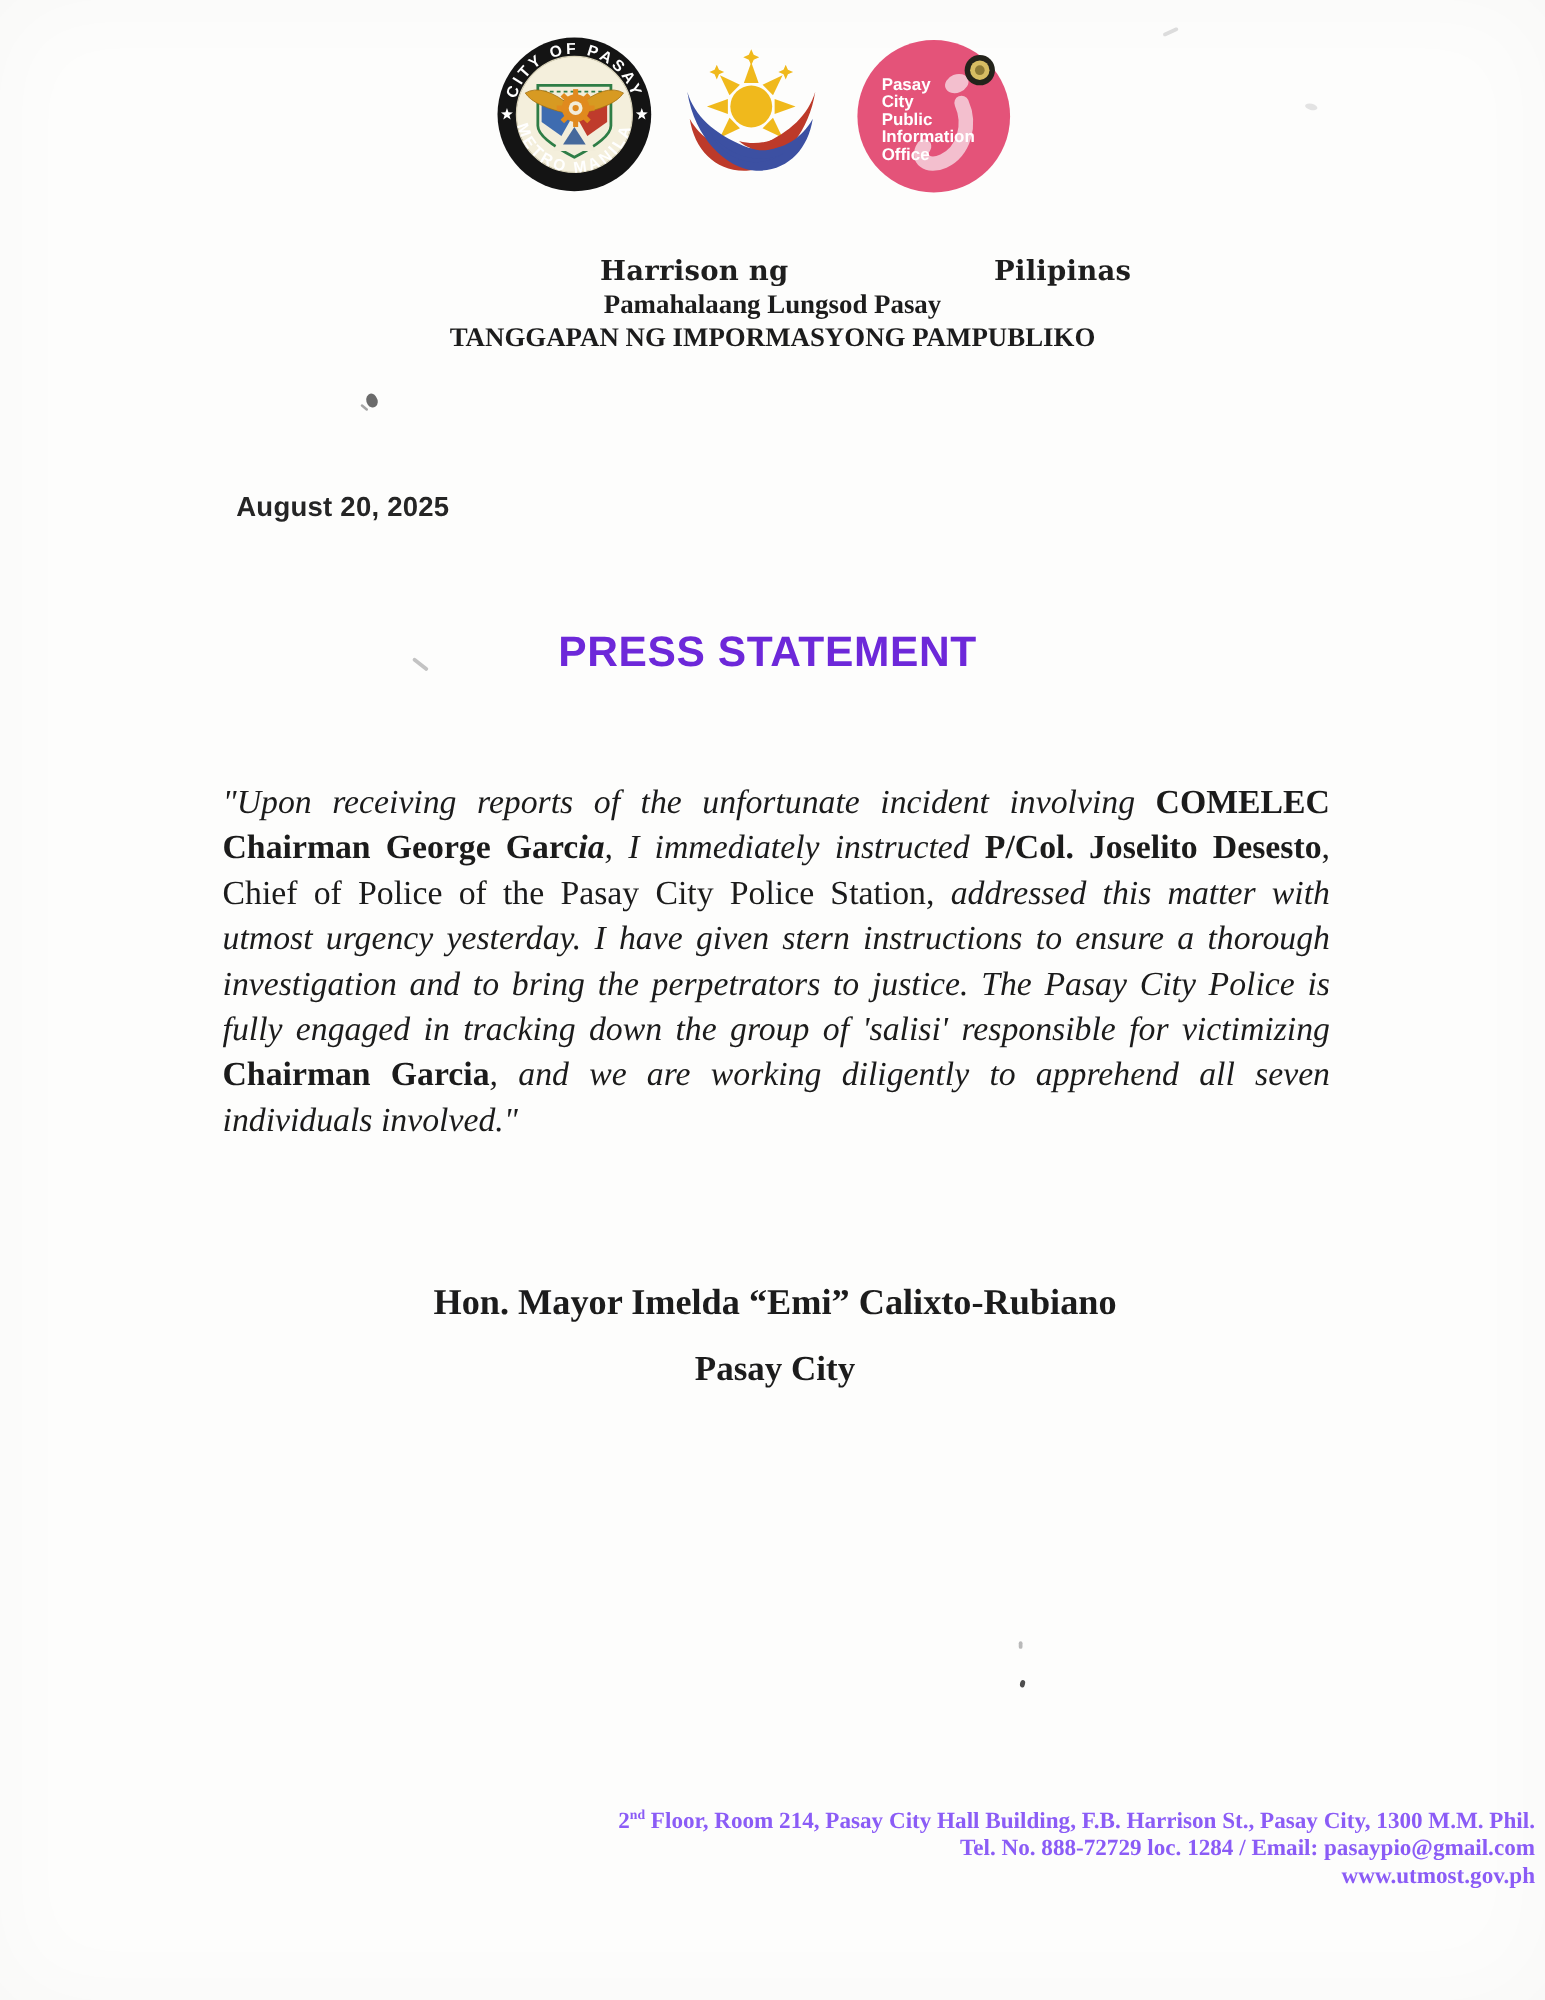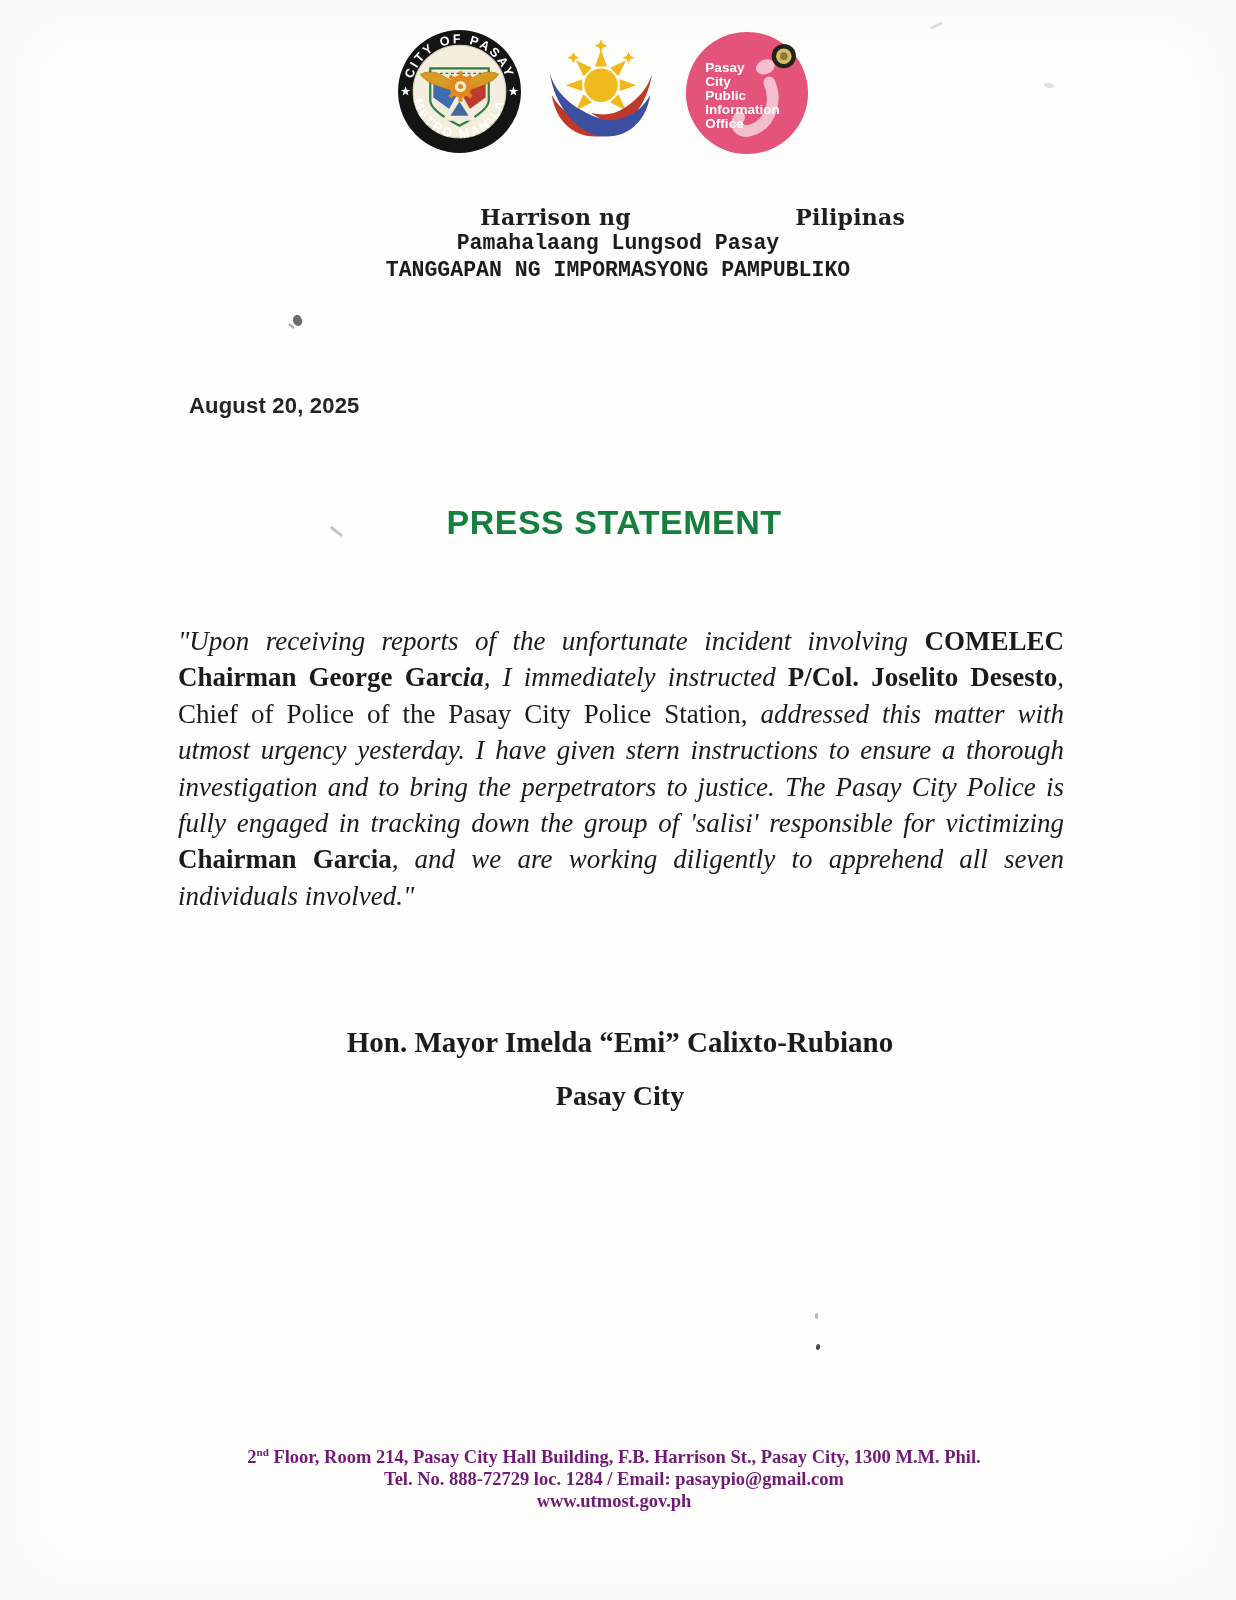--- a/index.html
+++ b/index.html
@@ -18,21 +18,21 @@
   }
   
   .logo{position:absolute;}
   #seal-logo{left:396px;top:28px;width:127px;height:127px;}
   #flag-logo{left:540px;top:34px;width:122px;height:128px;}
   #pio-logo{left:684px;top:30px;width:126px;height:126px;}
   
   .letterhead{
     position:absolute;left:0;top:203px;width:1236px;
     text-align:center;
-    font-family:Liberation Mono, monospace;
+    font-family:Liberation Serif, serif;
     font-weight:700;
     font-size:21.5px;
     line-height:27px;
     color:#1c1c1c;
   }
   .republic-line{
     position:absolute;left:480px;top:204px;width:425px;
     display:flex;justify-content:space-between;
     font-family:"DejaVu Serif", serif;
     font-weight:700;font-size:22px;line-height:26px;
@@ -44,21 +44,21 @@
     position:absolute;left:189px;top:393px;
     font-family:"Liberation Sans", sans-serif;
     font-weight:700;font-size:22px;color:#252525;
     letter-spacing:0.2px;
   }
   
   .doc-title{
     position:absolute;left:0;top:503px;width:1228px;
     text-align:center;
     font-family:"Liberation Sans", sans-serif;
-    font-weight:700;font-size:34px;color:#15803d;
+    font-weight:700;font-size:34px;color:#6d28d9;
     letter-spacing:0.5px;
   }
   
   .statement{
     position:absolute;left:178px;top:623px;width:886px;
     font-size:27px;line-height:36.4px;
     text-align:justify;
     color:#1b1b1b;
     margin:0;
   }
@@ -71,22 +71,22 @@
     position:absolute;left:0;top:1026px;width:1240px;
     text-align:center;font-weight:700;font-size:29px;color:#1c1c1c;
   }
   .sig-city{
     position:absolute;left:0;top:1080px;width:1240px;
     text-align:center;font-weight:700;font-size:28px;color:#1c1c1c;
   }
   
   .footer{
     position:absolute;left:0;top:1446px;width:1228px;
-    text-align:center;font-weight:700;font-size:18.5px;
-    line-height:22px;color:#701a75;
+    text-align:right;font-weight:700;font-size:18.5px;
+    line-height:22px;color:#8b5cf6;
   }
   .footer sup{font-size:11px;vertical-align:super;line-height:0;}
   
   .speck{position:absolute;pointer-events:none;}
   .speck-ink{
     left:293px;top:315px;width:9px;height:11px;
     background:#6b6b6b;border-radius:60% 40% 55% 45%;
     transform:rotate(-35deg);
   }
   .speck-ink-tail{

